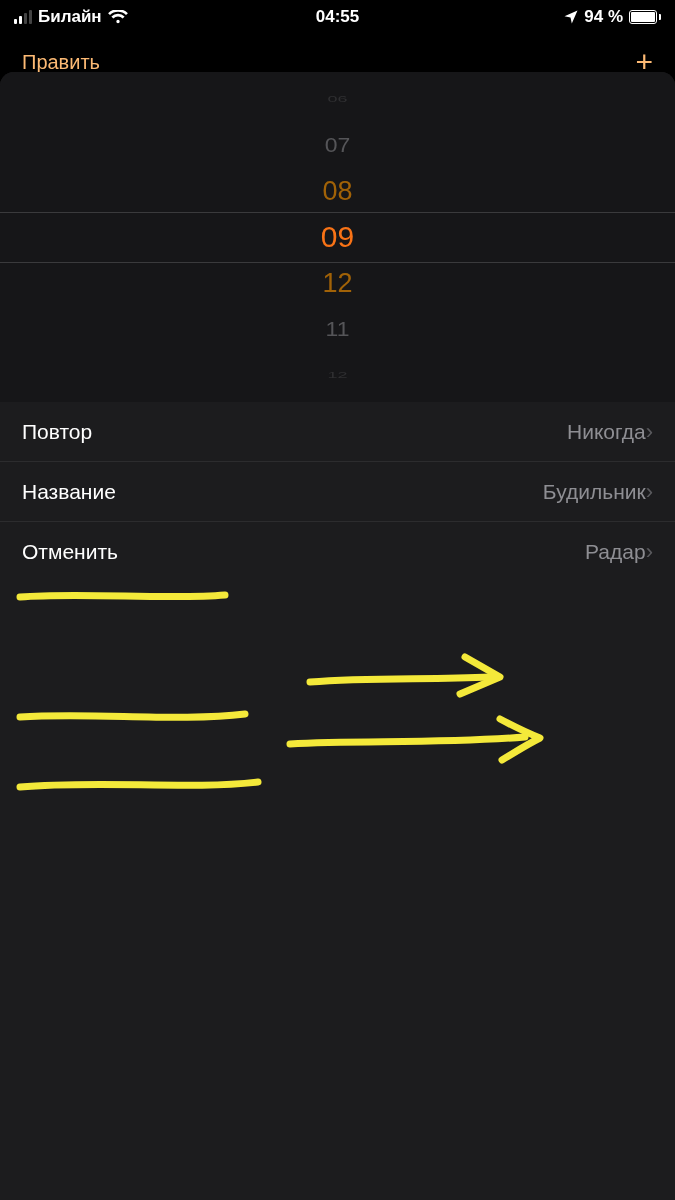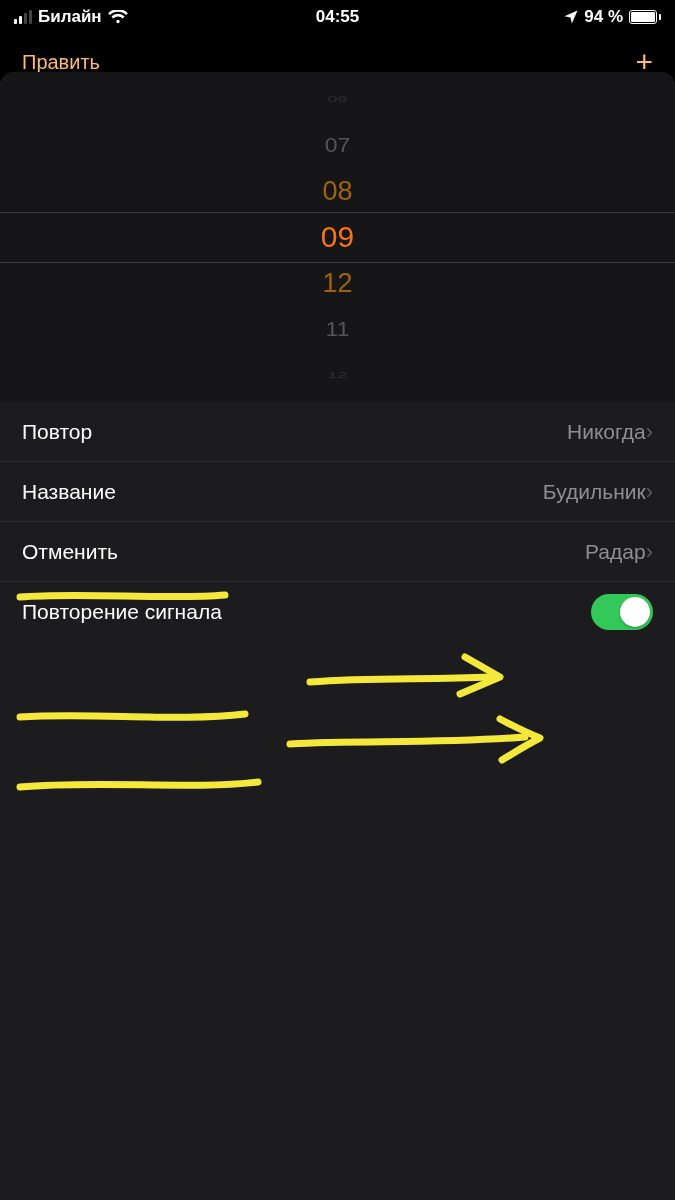--- a/index.html
+++ b/index.html
@@ -220,28 +220,20 @@
         <span class="chevron">›</span>
       </span>
     </div>
     <div class="option-row">
       <span class="option-label">Отменить</span>
       <span class="option-right">
         <span>Радар</span>
         <span class="chevron">›</span>
       </span>
     </div>
-    <div class="option-row">
-      <span class="option-label">Повторение сигнала</span>
-      <span class="option-right">
-        <span class="toggle">
-          <span class="toggle-knob"></span>
-        </span>
-      </span>
-    </div>
   </div>
 
   <svg class="annot" style="top:450px; left:10px;" width="660" height="330">
     <g stroke="#f4e93a" stroke-width="7" fill="none" stroke-linecap="round" stroke-linejoin="round">
 
       <path d="M10 75 C 70 70, 160 78, 215 73"></path>
 
       <path d="M10 195 C 80 190, 170 200, 235 192"></path>
 
       <path d="M300 160 C 360 155, 420 158, 480 155"></path>

